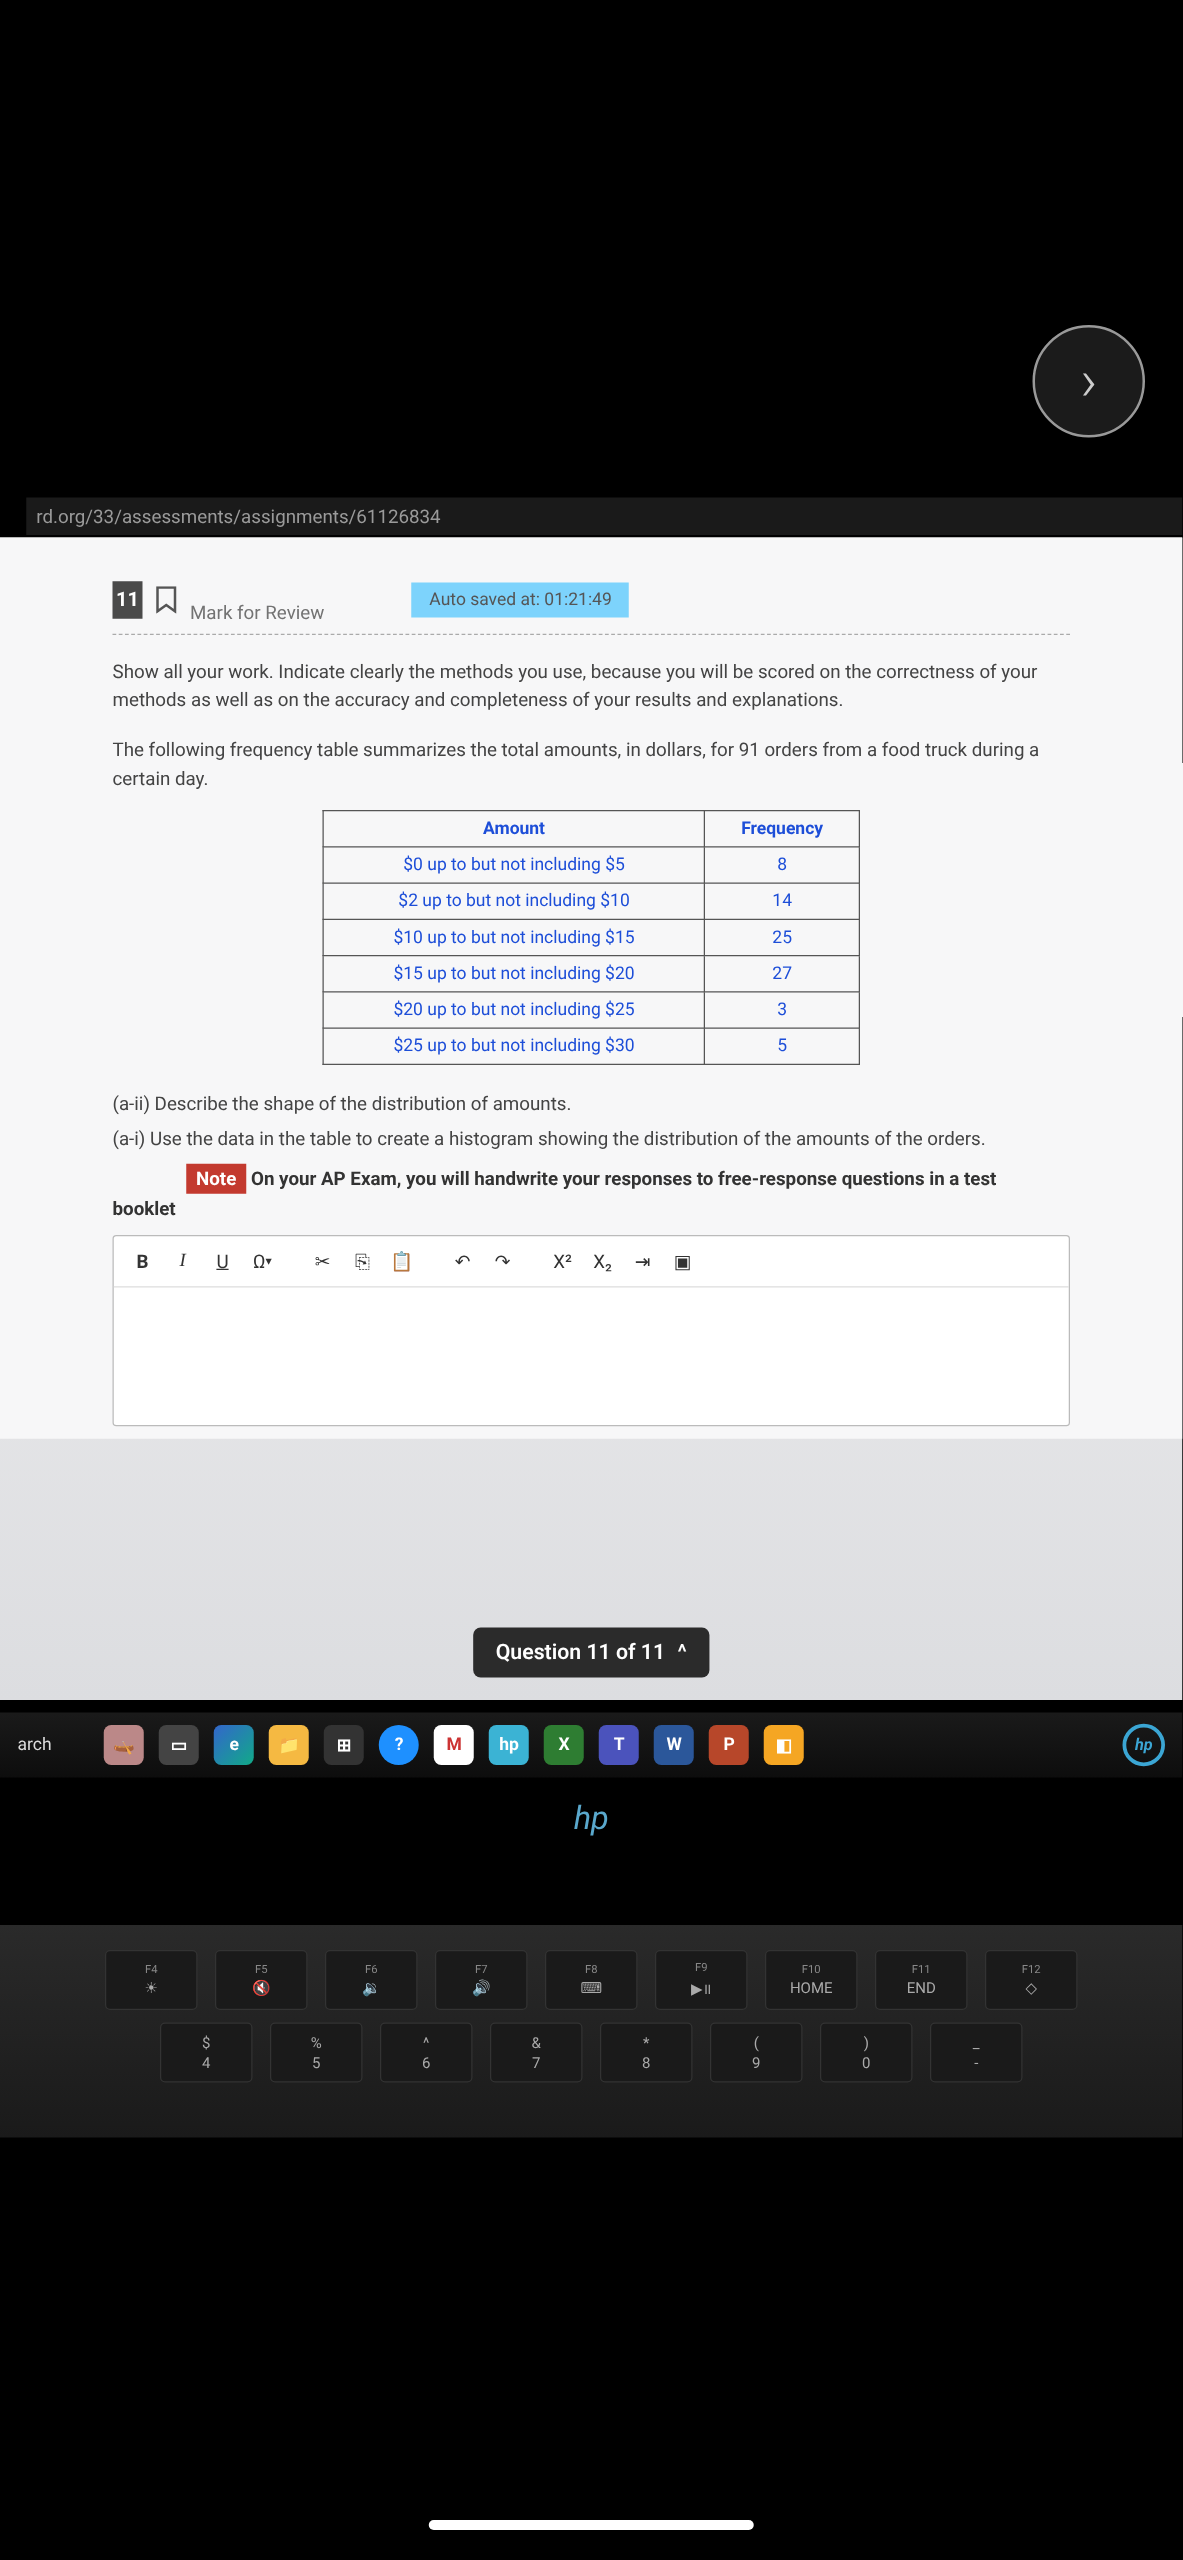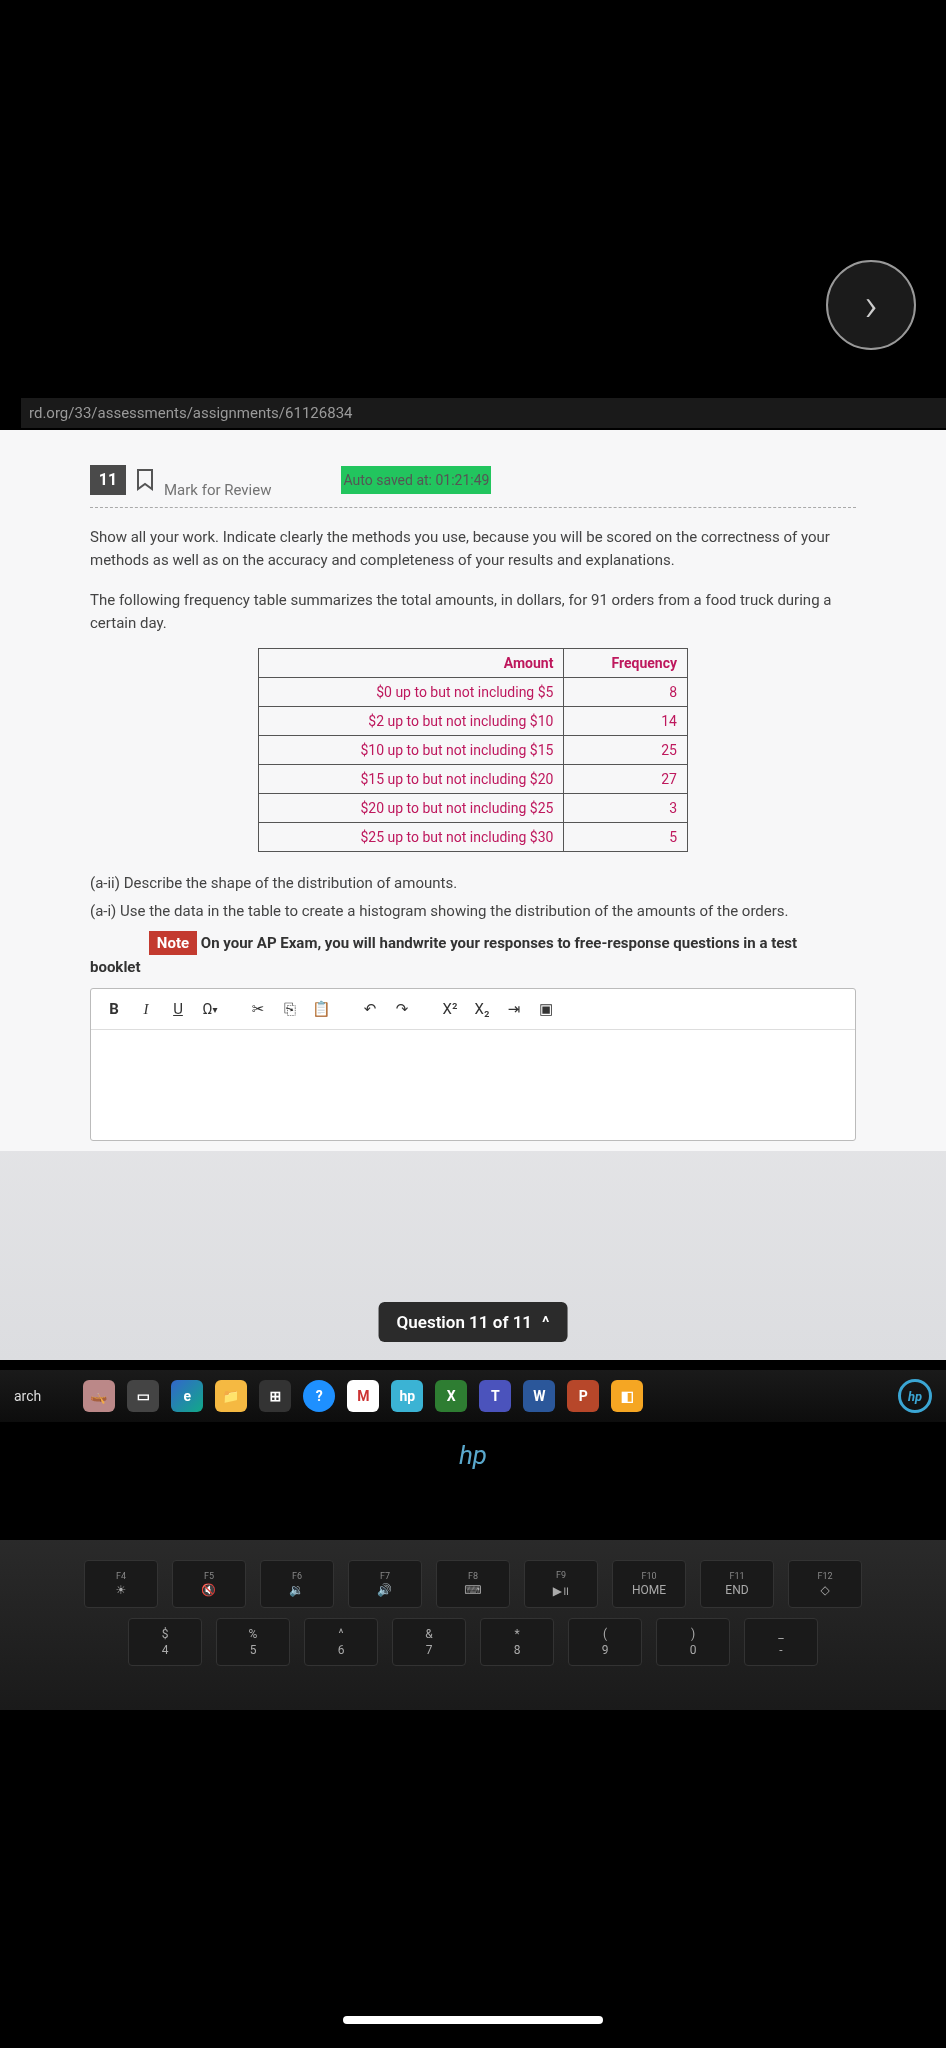--- a/index.html
+++ b/index.html
@@ -44,43 +44,43 @@
     padding: 30px 90px 10px 90px;
   }
   .qheader {
     display: flex; align-items: center; gap: 10px;
     border-bottom: 1px dashed #aaa;
     padding-bottom: 8px;
     margin-bottom: 18px;
   }
   .qnum {
     background: #4a4a4a; color: #fff;
-    width: 36px; height: 30px;
+    width: 24px; height: 30px;
     display: flex; align-items: center; justify-content: center;
     font-weight: 700; font-size: 16px;
   }
   .mark-label { font-size: 15px; color: #737373; margin-top: 21px; }
   .autosave {
-    background: #22c55e; color:#555;
-    font-size: 14px; padding: 6px 2px;
+    background: #7dd3fc; color:#555;
+    font-size: 14px; padding: 6px 14px;
     margin-left: 60px;
   }
   .instr { color:#444; font-size:15px; line-height:1.5; margin-bottom:18px; }
   .context { color:#444; font-size:15px; line-height:1.5; margin-bottom:14px; }
   table.freq {
     margin: 0 auto 22px auto;
     border-collapse: collapse;
     width: 430px;
   }
   table.freq th, table.freq td {
     border:1px solid #555;
     padding:6px 10px;
     font-size:14px;
-    text-align:right;
-    color:#be185d;
+    text-align:center;
+    color:#1d4ed8;
   }
   table.freq th { font-weight:700; }
   .part { color:#444; font-size:15px; margin-bottom:10px; }
   .note-row { margin:14px 0 6px; font-size:15px;text-align:center; }
   .note-badge { background:#c33a2f; color:#fff; padding:3px 8px; font-weight:700; }
   .note-text { color:#333; font-weight:700; }
   .booklet { color:#333; font-size:15px; font-weight:700; margin-bottom:12px; }
   .editor {
     border:1px solid #bbb; background:#fff;
     border-radius:3px;

